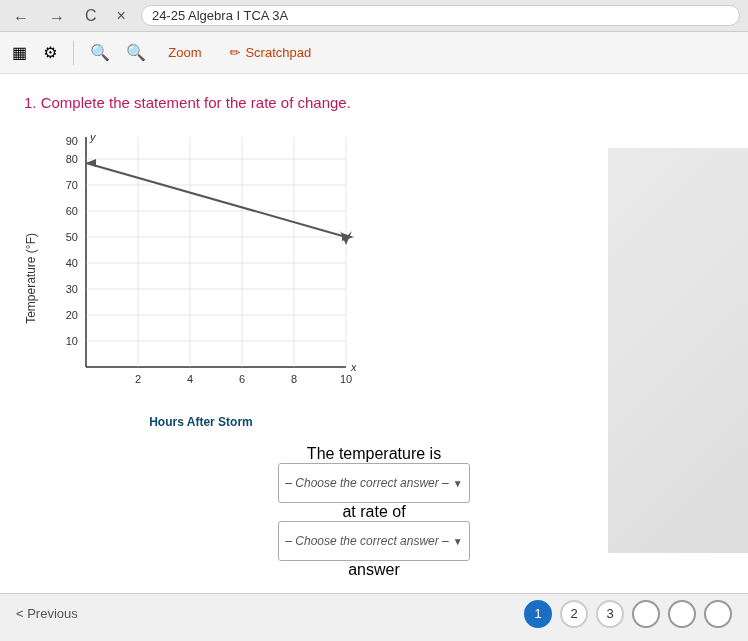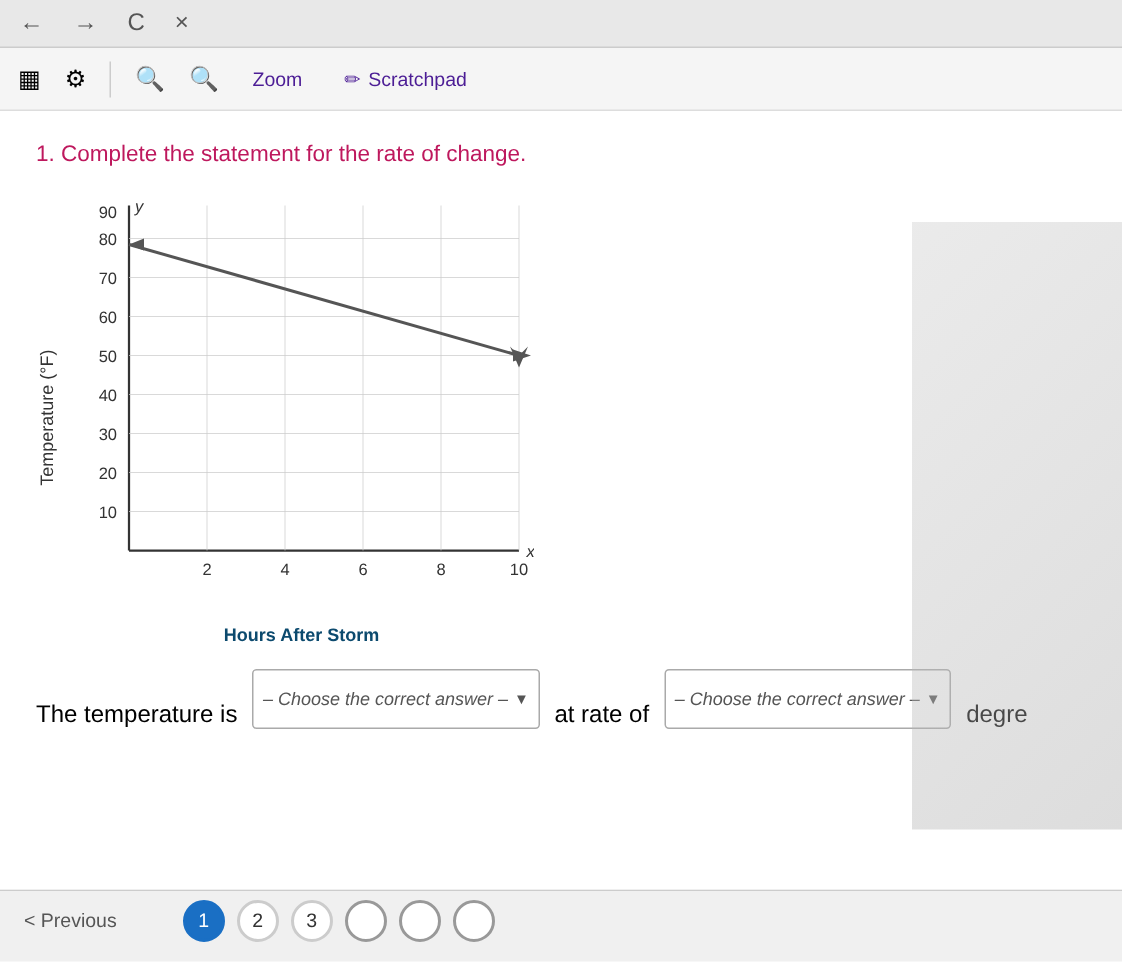--- a/index.html
+++ b/index.html
@@ -53,21 +53,21 @@
     .toolbar-sep {
       width: 1px;
       height: 24px;
       background: #ccc;
     }
     .toolbar-btn {
       display: flex;
       gap: 5px;
       cursor: pointer;
       font-size: 13px;
-      color: #4c1d95;
+      color: #c2410c;
       background: none;
       border: none;
       padding: 3px 6px;
     }
     .toolbar-icon {
       font-size: 16px;
     }
 
     
     .main-content {
@@ -115,24 +115,25 @@
     .x-axis-label {
       font-size: 12px;
       color: #0c4a6e;
       text-align: right;
       font-weight: bold;
       margin-top: 4px;
     }
 
     .answer-statement {
       display: flex;
-      align-items: flex-end;
-      gap: 10px;
+      align-items: center;
+      gap: 0;
       flex-wrap: nowrap;
       white-space: nowrap;
+      flex-direction: column;
     }
 
     .dropdown-select {
       border: 1px solid #aaa;
       border-radius: 3px;
       padding: 12px 6px;
       font-size: 12px;
       color: #555;
       background: white;
       cursor: pointer;
@@ -143,21 +144,21 @@
     }
 
     .dropdown-arrow {
       font-size: 10px;
     }
 
     
     .nav-bottom {
       display: flex;
       align-items: center;
-      justify-content: flex-start;
+      justify-content: space-between;
       background: #f0f0f0;
       border-top: 1px solid #ccc;
       padding: 0 16px;
       height: 40px;
       gap: 44px;
     }
 
     .prev-btn {
       font-size: 13px;
       color: #555;
@@ -235,20 +236,21 @@
     }
   </style>
 </head>
 <body>
 
 <div class="browser-bar">
   <button class="browser-nav-btn">←</button>
   <button class="browser-nav-btn">→</button>
   <button class="browser-nav-btn">C</button>
   <button class="browser-nav-btn">×</button>
+  <div class="browser-url-bar">24-25 Algebra I TCA 3A</div>
 </div>
 
 <div class="toolbar">
   <span class="toolbar-icon">▦</span>
   <span class="toolbar-icon">⚙</span>
   <span class="toolbar-sep"></span>
   <span class="toolbar-icon">🔍</span>
   <span class="toolbar-icon">🔍</span>
   <button class="toolbar-btn">
     <span>Zoom</span>
@@ -327,21 +329,21 @@
     <span>The temperature is</span>
     <div class="dropdown-select">
       <span>– Choose the correct answer –</span>
       <span class="dropdown-arrow">▼</span>
     </div>
     <span>at rate of</span>
     <div class="dropdown-select">
       <span>– Choose the correct answer –</span>
       <span class="dropdown-arrow">▼</span>
     </div>
-    <span>degre</span>
+    <span>answer</span>
   </div>
 
   <div class="right-panel"></div>
 </div>
 
 <div class="nav-bottom">
   <button class="prev-btn">&lt; Previous</button>
   <div class="page-numbers">
     <div class="page-num active">1</div>
     <div class="page-num inactive">2</div>

